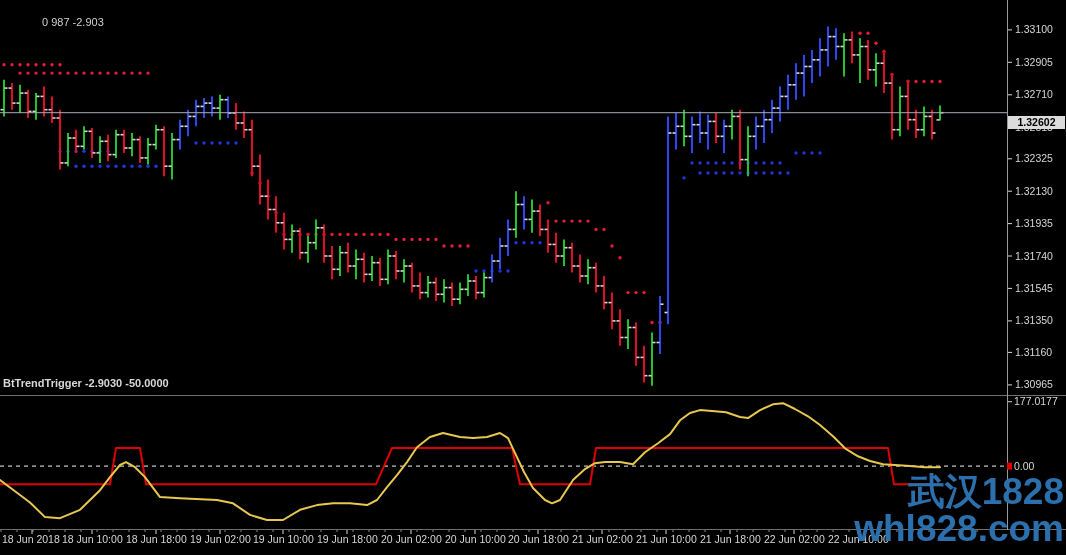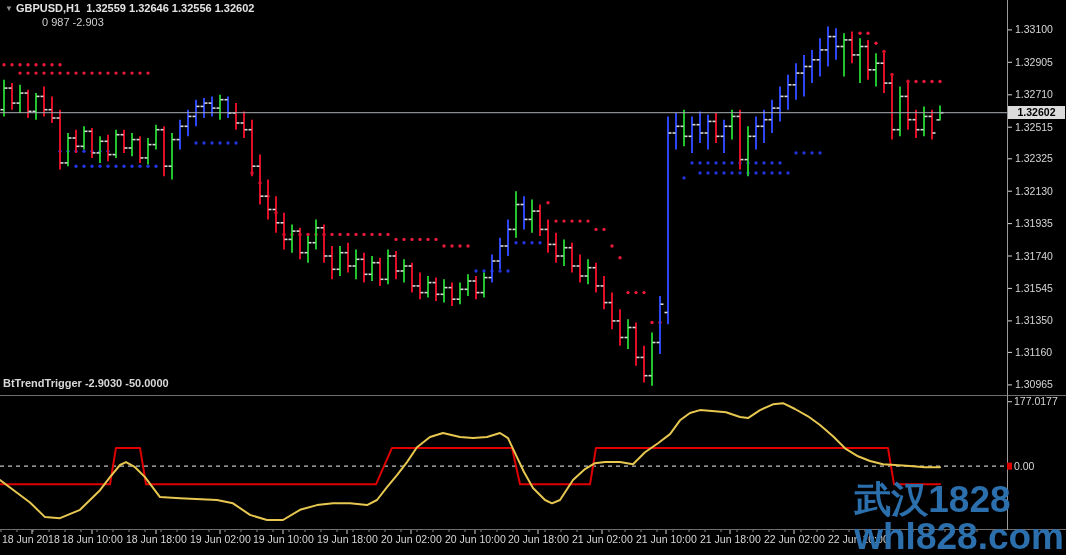--- a/index.html
+++ b/index.html
@@ -6,21 +6,21 @@
   #app{position:relative;width:1066px;height:555px;background:#000;overflow:hidden;
        font-family:"Liberation Sans",sans-serif;}
   #chart-svg{position:absolute;left:0;top:0;}
   .ovl{position:absolute;white-space:pre;color:#e2e2e2;font-size:11px;}
   #title-line1{left:5px;top:2px;font-weight:bold;}
   #title-line2{left:5px;top:16px;color:#cfcfcf;padding-left:37px;}
   #chart-marker{color:#8f8f8f;font-size:8px;vertical-align:1px;padding-right:3px;}
   #ind-title{left:3px;top:377px;font-weight:bold;color:#d8d8d8;}
   #price-box{left:1008px;width:57px;height:13px;background:#dcdcdc;color:#000;
              font-size:10.5px;line-height:13px;text-align:center;font-weight:bold;}
-  #watermark{position:absolute;right:2px;bottom:0;text-align:left;font-weight:bold;
+  #watermark{position:absolute;right:2px;bottom:8px;text-align:right;font-weight:bold;
              font-size:37px;line-height:37px;letter-spacing:0;color:#2b6fad;}
 </style>
 </head>
 <body>
 <div id="app">
 
   <svg id="chart-svg" width="1066" height="555">
       <rect x="0" y="0" width="1066" height="555" fill="#000000"></rect>
       <defs>
         <clipPath id="mainClip">
@@ -952,22 +952,21 @@
         <text x="636" y="543" fill="#d6d6d6" font-size="10.5" font-family="Liberation Sans, sans-serif">21 Jun 10:00</text>
         <line x1="730" y1="530" x2="730" y2="534" stroke="#d6d6d6"></line>
         <text x="700" y="543" fill="#d6d6d6" font-size="10.5" font-family="Liberation Sans, sans-serif">21 Jun 18:00</text>
         <line x1="794" y1="530" x2="794" y2="534" stroke="#d6d6d6"></line>
         <text x="764" y="543" fill="#d6d6d6" font-size="10.5" font-family="Liberation Sans, sans-serif">22 Jun 02:00</text>
         <line x1="858" y1="530" x2="858" y2="534" stroke="#d6d6d6"></line>
         <text x="828" y="543" fill="#d6d6d6" font-size="10.5" font-family="Liberation Sans, sans-serif">22 Jun 10:00</text>
       </g>
     </svg>
 
-  <div class="ovl" id="title-line1"><span id="chart-marker">▼</span><span>GBPUSD,H1  1.32559 1.32646 1.32556 1.32602</span></div>
   <div class="ovl" id="title-line2">0 987 -2.903</div>
   <div class="ovl" id="ind-title">BtTrendTrigger -2.9030 -50.0000</div>
-  <div class="ovl" id="price-box" style="top: 106px; background: rgb(220, 220, 220);">1.32602</div>
+  <div class="ovl" id="price-box" style="top: 116px; background: rgb(220, 220, 220);">1.32602</div>
   <div id="watermark" style="color: rgb(43, 111, 173);">
     <div>武汉1828</div>
     <div>whl828.com</div>
   </div>
 
 </div>
 
 </body></html>

